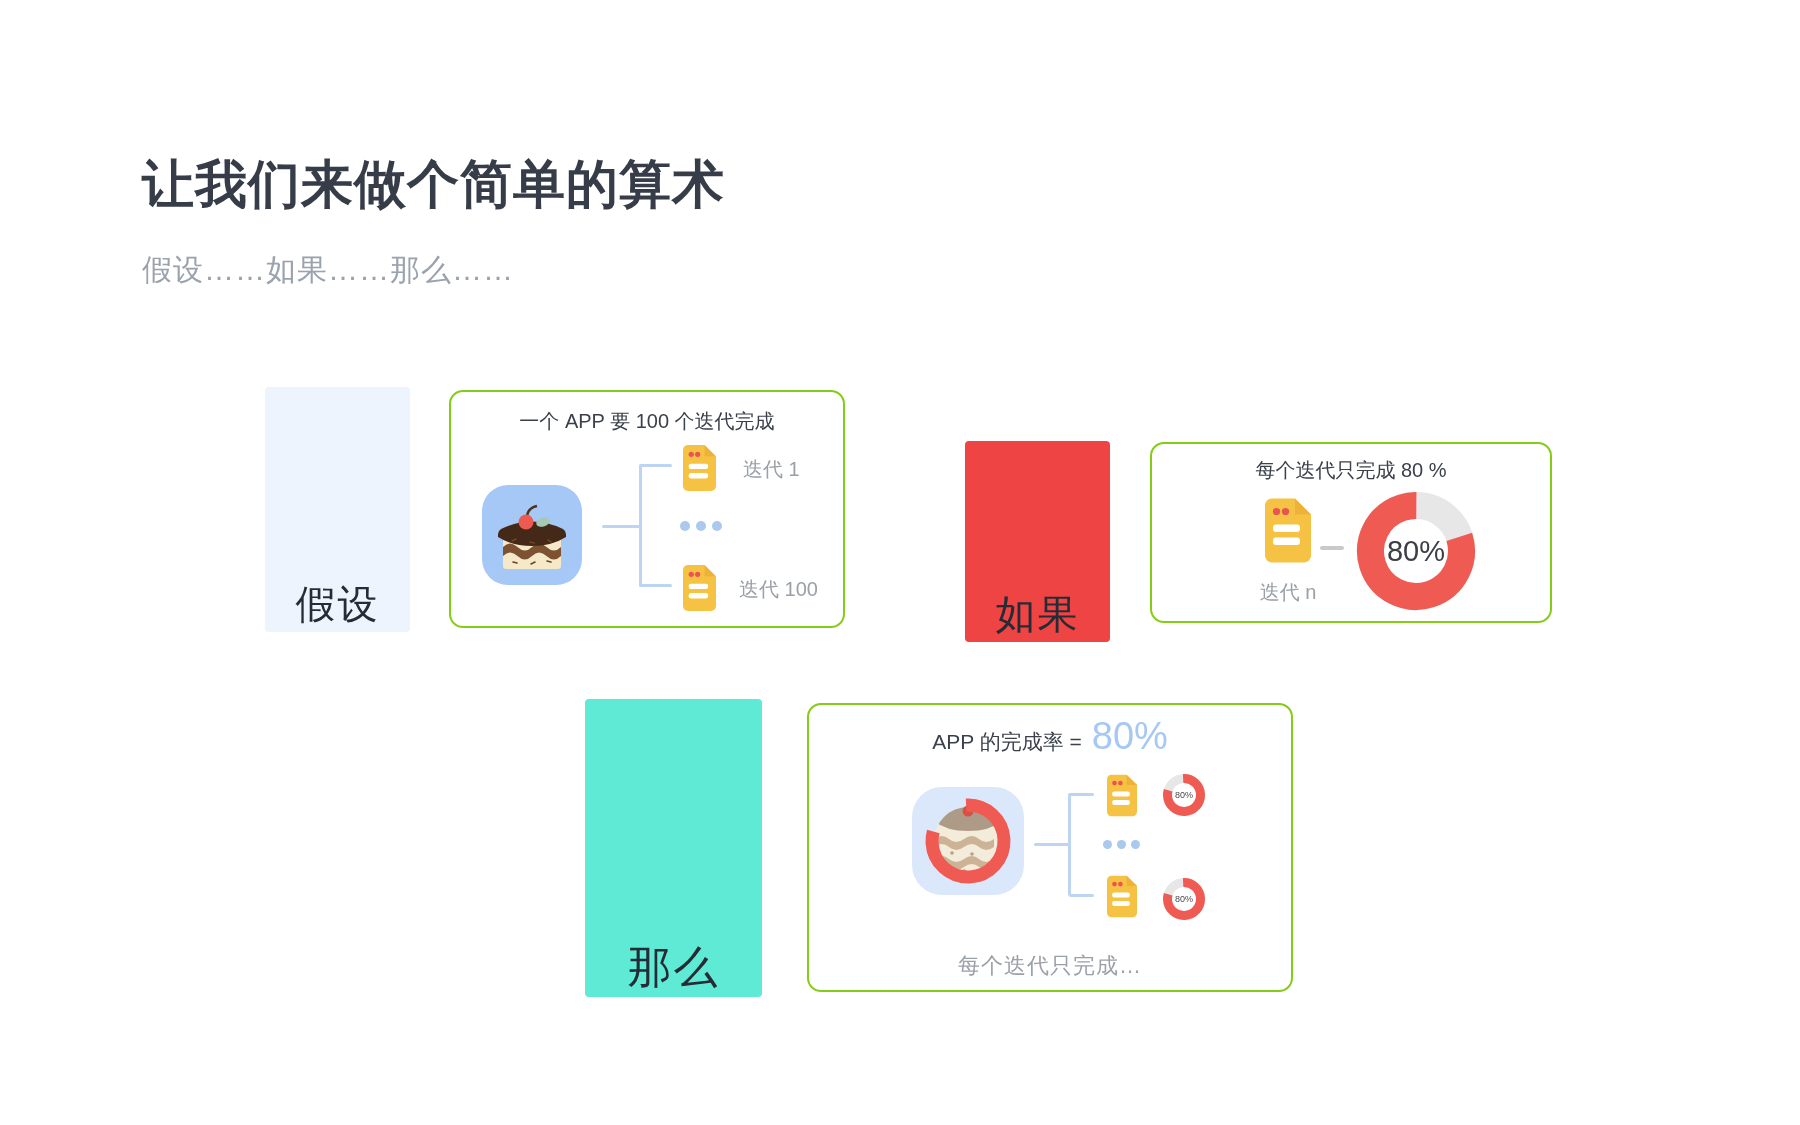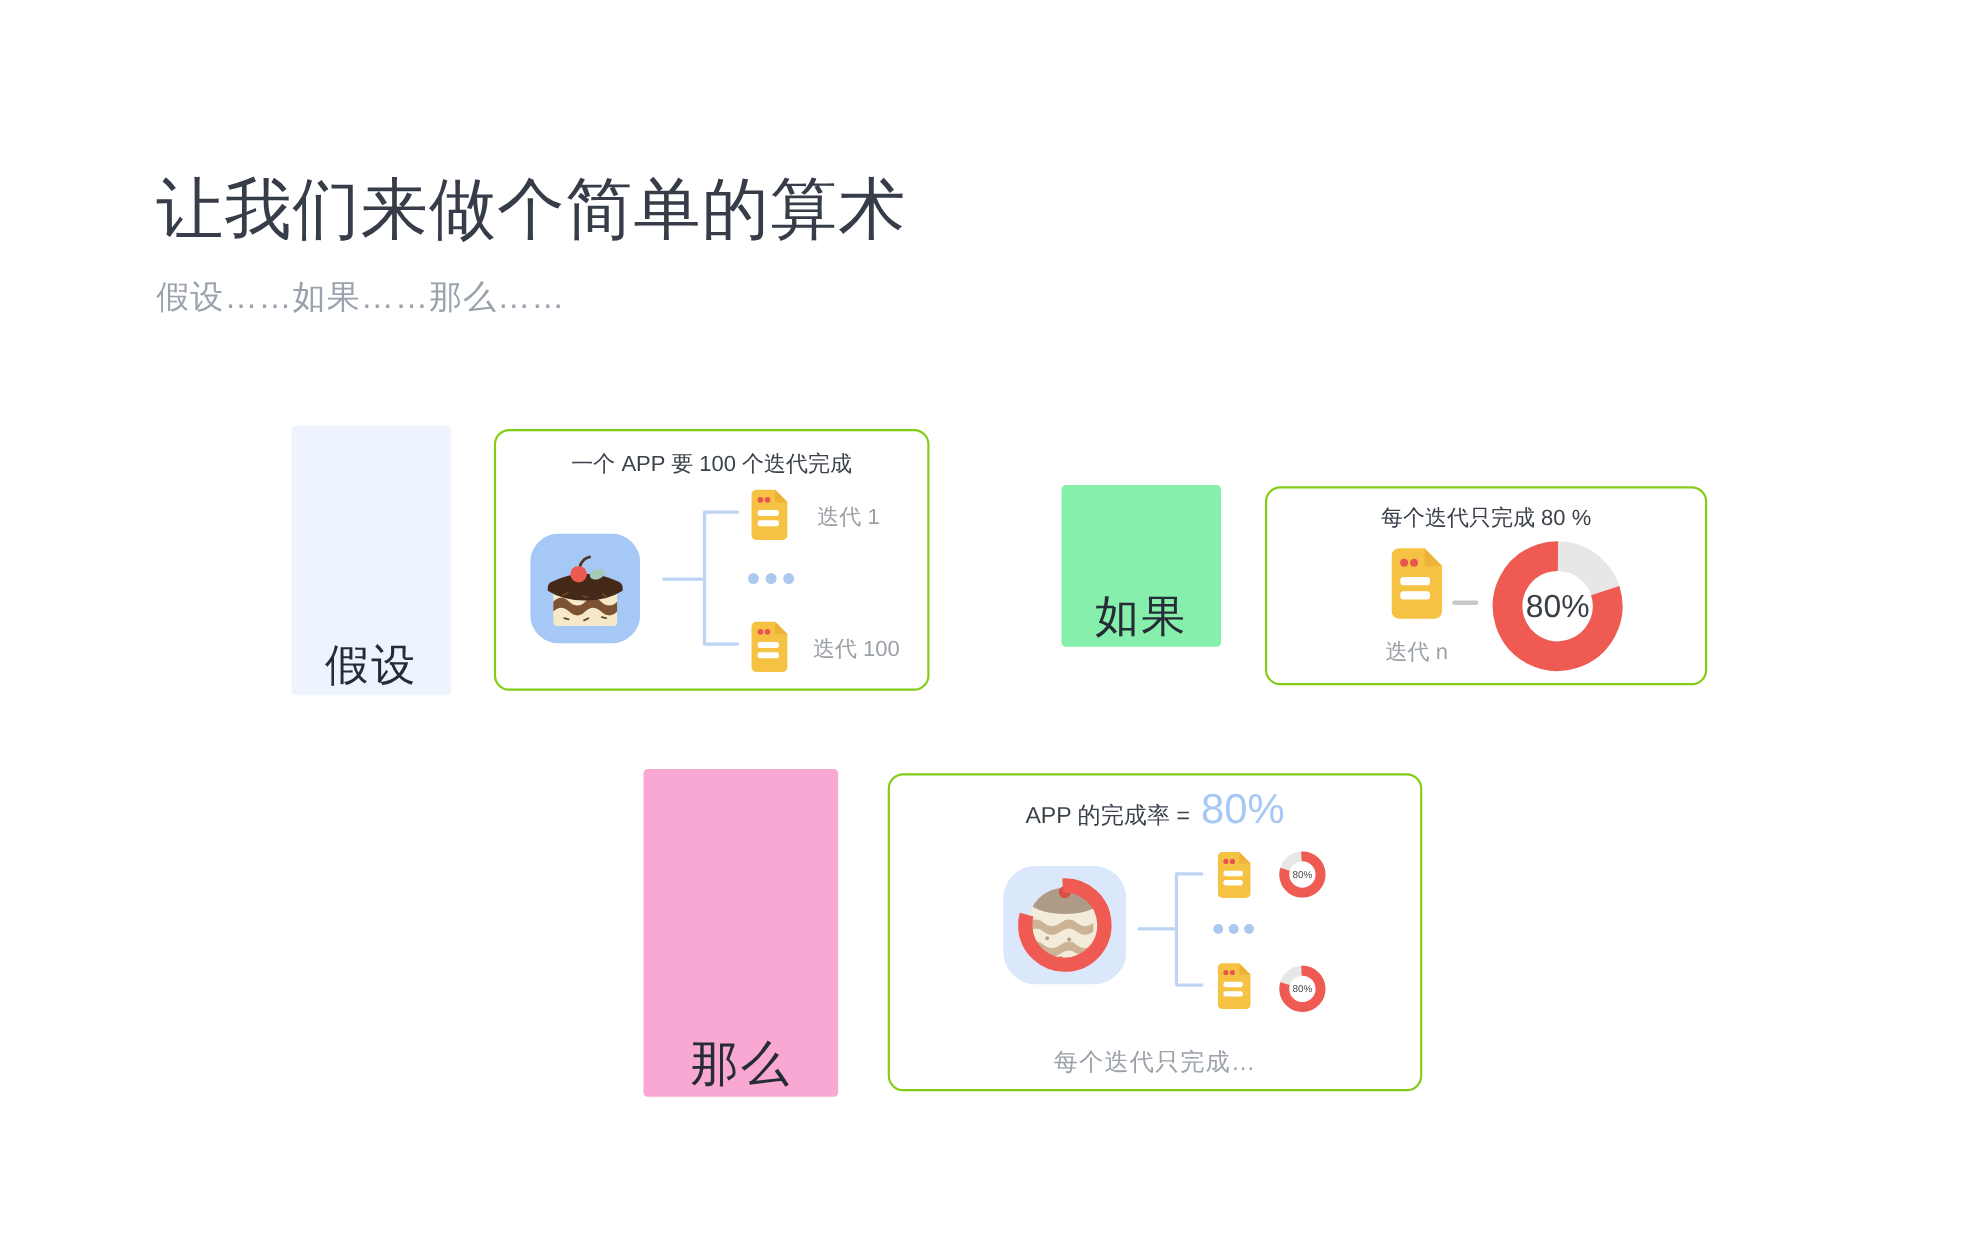--- a/index.html
+++ b/index.html
@@ -1,20 +1,20 @@
 <!DOCTYPE html>
 <html><head>
 <meta charset="utf-8">
 <style>
   html,body{margin:0;padding:0;background:#fff;}
   body{width:1800px;height:1125px;position:relative;overflow:hidden;
        font-family:"Liberation Sans","DejaVu Sans",sans-serif;}
   .abs{position:absolute;}
 
-  .page-title{left:142px;top:150px;font-size:61px;font-weight:400;color:#373d48;letter-spacing:1px;}
+  .page-title{left:142px;top:150px;font-size:52px;font-weight:700;color:#373d48;letter-spacing:1px;}
   .page-subtitle{left:142px;top:250px;font-size:30px;color:#9aa3ad;letter-spacing:1px;}
 
   .label-box{border-radius:4px;display:flex;align-items:flex-end;justify-content:center;
              color:#262c35;font-size:40px;letter-spacing:2px;}
   .card{background:#fff;border:2px solid #84cc16;border-radius:14px;box-sizing:border-box;}
   .card-title{position:absolute;left:0;right:0;text-align:center;font-size:20px;color:#3b414b;}
 
   .line{position:absolute;background:#bdd5f3;border-radius:2px;}
   .dots{position:absolute;display:flex;align-items:center;}
   .dot{border-radius:50%;background:#abc8ee;}
@@ -88,21 +88,21 @@
       <path d="M30,0 l16,16 h-16 z" fill="#edb238"></path>
       <circle cx="11.5" cy="13" r="3.6" fill="#e85450"></circle>
         <circle cx="20.5" cy="13" r="3.6" fill="#e85450"></circle>
       <rect x="8" y="26" width="27" height="7.5" rx="3" fill="#fff"></rect>
       <rect x="8" y="39" width="27" height="7.5" rx="3" fill="#fff"></rect>
     </svg>
   </div>
   <div class="iter-label" style="left:288px;top:184px;">迭代 100</div>
 </div>
 
-<div class="abs label-box" style="left:965px;top:441px;width:145px;height:147px;background:#86efac;">
+<div class="abs label-box" style="left:965px;top:441px;width:145px;height:201px;background:#ef4444;">
   <span>如果</span>
 </div>
 
 <div class="abs card" style="left:1150px;top:442px;width:402px;height:181px;">
   <div class="card-title" style="top:13px;">每个迭代只完成 80 %</div>
 
   <div class="abs" style="left:113px;top:54px;">
     <svg width="46" height="65" viewBox="0 0 46 64">
       <path d="M7,0 h23 l16,16 v41 a7,7 0 0 1 -7,7 H7 a7,7 0 0 1 -7,-7 V7 a7,7 0 0 1 7,-7 z" fill="#f6c244"></path>
       <path d="M30,0 l16,16 h-16 z" fill="#edb238"></path>
@@ -118,21 +118,21 @@
 
   <div class="abs" style="left:204px;top:47px;">
     <svg width="120" height="120" viewBox="0 0 120 120">
       <circle cx="60" cy="60" r="45.5" fill="none" stroke="#e7e7e7" stroke-width="27"></circle>
       <circle cx="60" cy="60" r="45.5" fill="none" stroke="#ef5a52" stroke-width="27" transform="rotate(-18 60 60)" stroke-dasharray="228.70794518133695 57.17698629533424"></circle>
       <text x="60" y="70" text-anchor="middle" font-size="29" fill="#3b4046">80%</text>
     </svg>
   </div>
 </div>
 
-<div class="abs label-box" style="left:585px;top:699px;width:177px;height:298px;background:#f9a8d4;font-size:44px;">
+<div class="abs label-box" style="left:585px;top:699px;width:177px;height:298px;background:#5eead4;font-size:44px;">
   <span>那么</span>
 </div>
 
 <div class="abs card" style="left:807px;top:703px;width:486px;height:289px;">
   <div class="title-row" style="top:10px;">
     <span style="font-size:21px;color:#3b414b;">APP 的完成率 =</span>
     <span class="title-big-pct">80%</span>
   </div>
 
   <div class="abs" style="left:103px;top:82px;">

